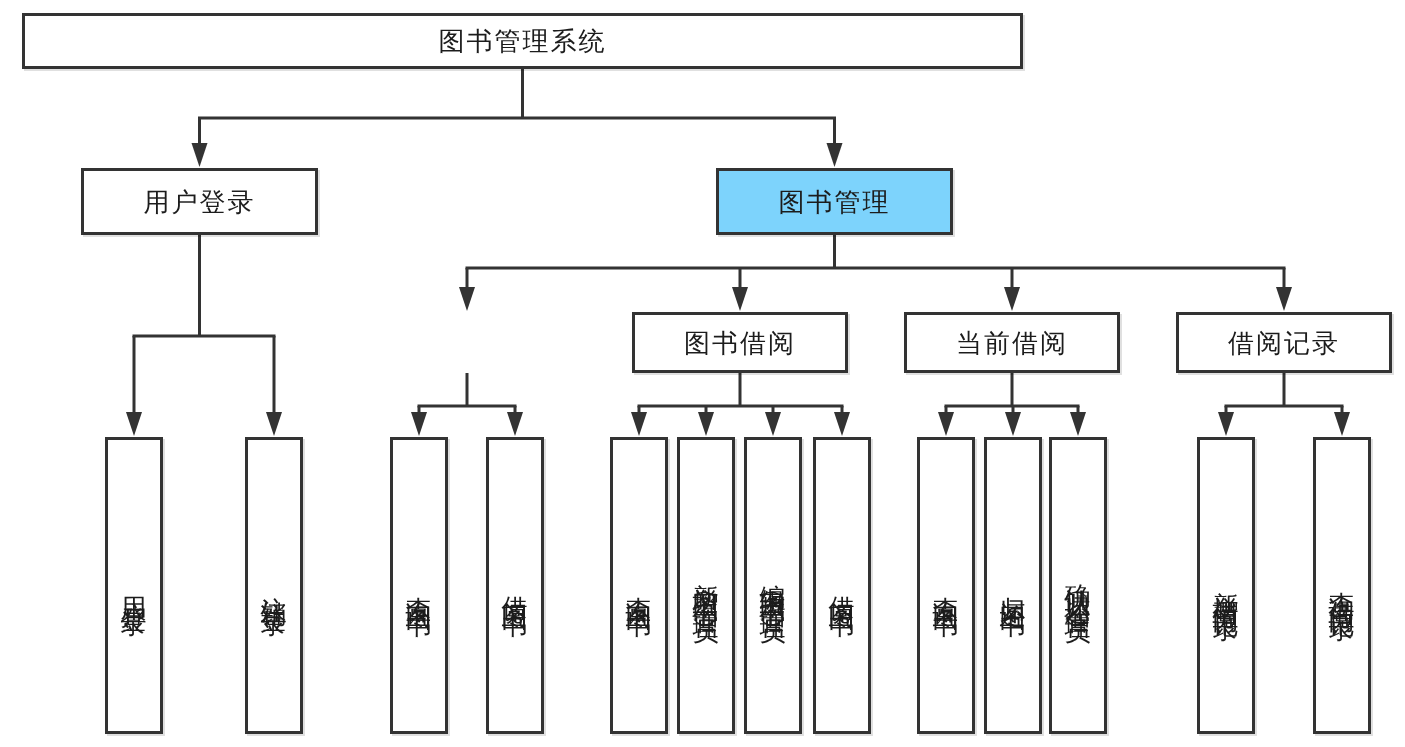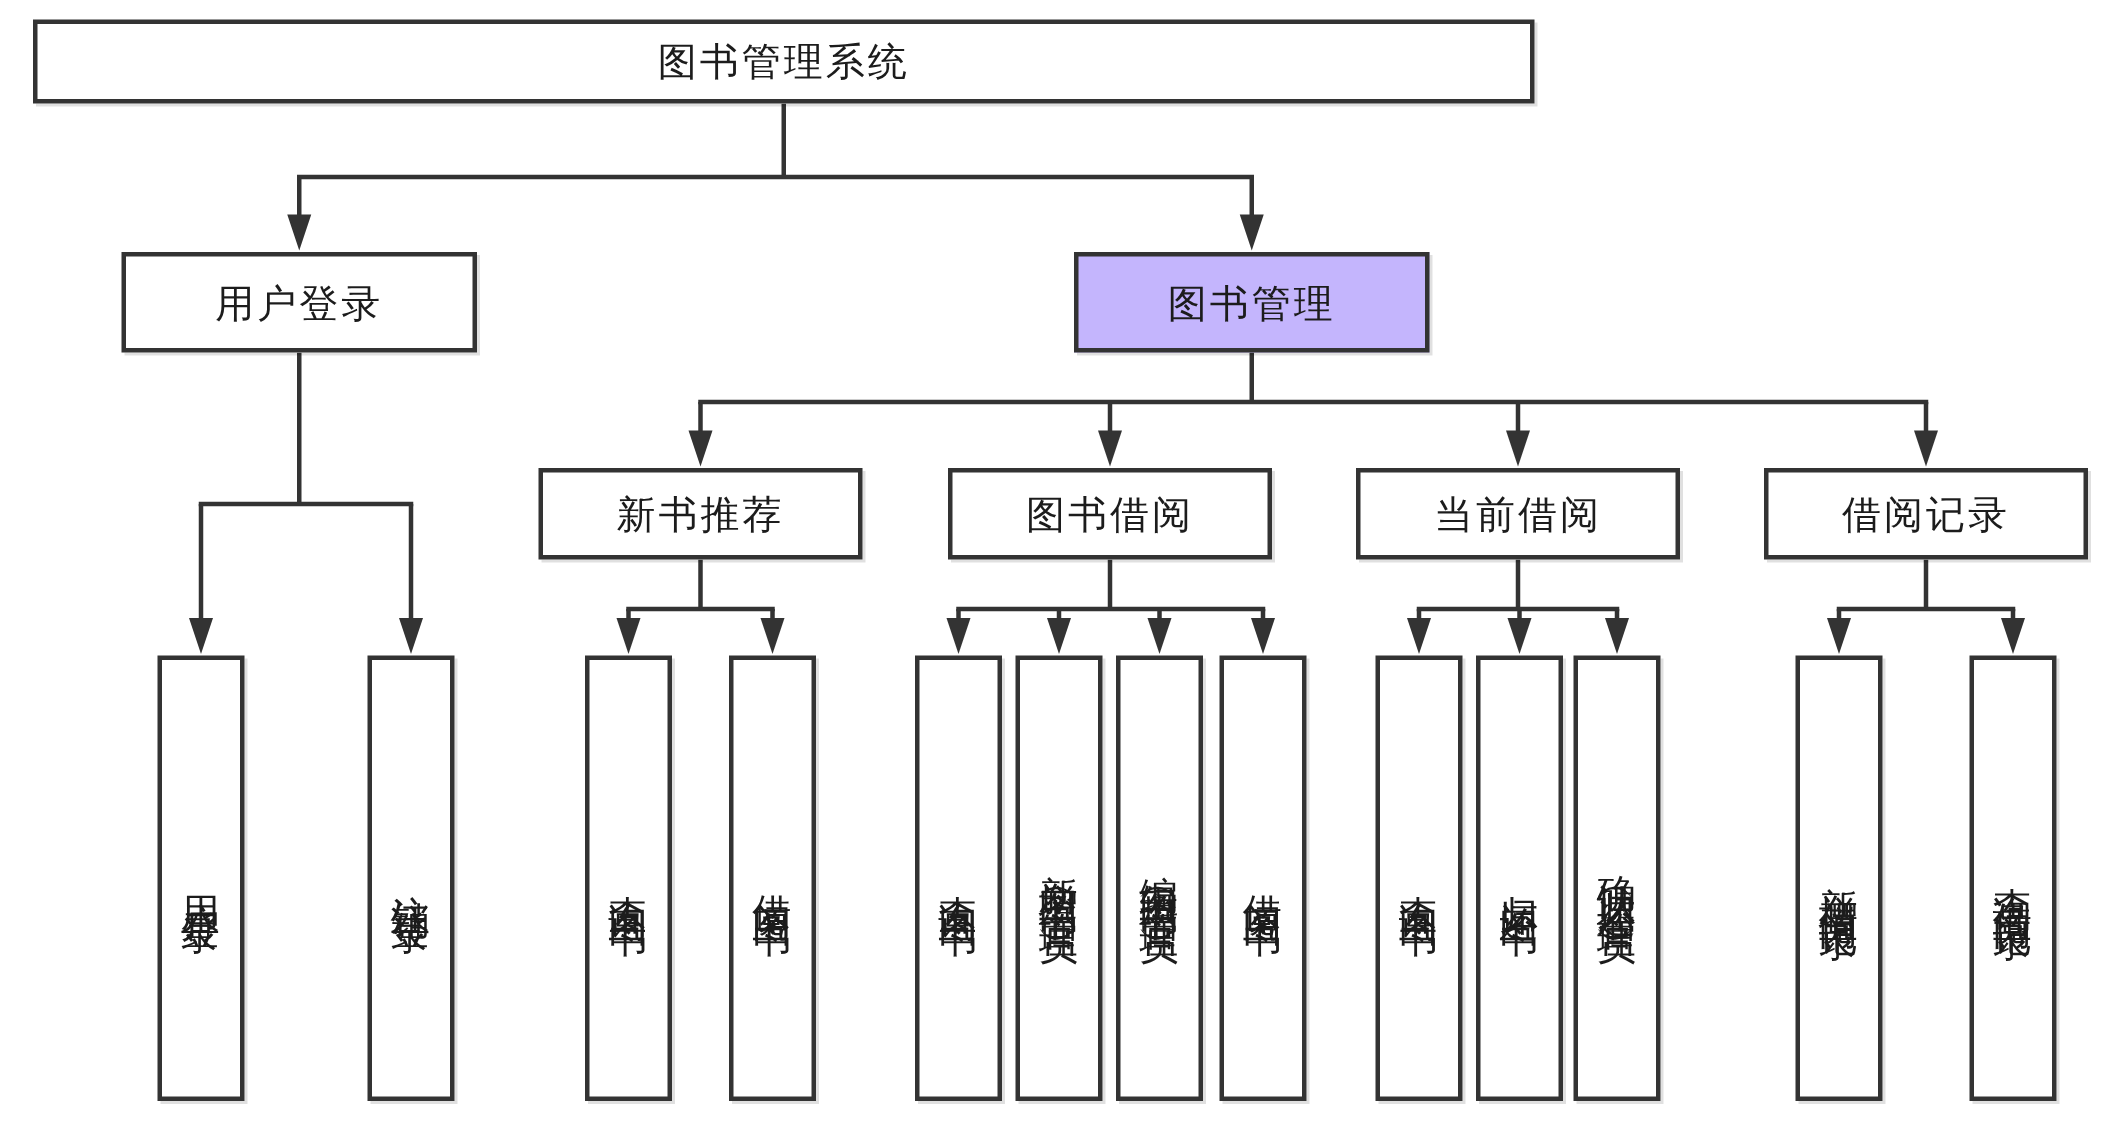--- a/index.html
+++ b/index.html
@@ -123,25 +123,22 @@
       <line x1="1342" y1="406" x2="1342" y2="421" stroke="#333333" stroke-width="3"></line>
       <polygon points="1334,412 1350,412 1342,436" fill="#333333"></polygon>
     </svg>
   <div id="nodes">
       <div class="node horizontal" style="left: 22px; top: 13px; width: 1001px; height: 56px; border-color: rgb(51, 51, 51); background: rgb(255, 255, 255);">
         <span class="node-label" style="color: rgb(28, 28, 28);">图书管理系统</span>
       </div>
       <div class="node horizontal" style="left: 81px; top: 168px; width: 237px; height: 67px; border-color: rgb(51, 51, 51); background: rgb(255, 255, 255);">
         <span class="node-label" style="color: rgb(28, 28, 28);">用户登录</span>
       </div>
-      <div class="node horizontal" style="left: 716px; top: 168px; width: 237px; height: 67px; border-color: rgb(51, 51, 51); background: #c4b5fd;">
+      <div class="node horizontal" style="left: 716px; top: 168px; width: 237px; height: 67px; border-color: rgb(51, 51, 51); background: #7dd3fc;">
         <span class="node-label" style="color: rgb(28, 28, 28);">图书管理</span>
-      </div>
-      <div class="node horizontal" style="left: 359px; top: 312px; width: 216px; height: 61px; border-color: rgb(51, 51, 51); background: rgb(255, 255, 255);">
-        <span class="node-label" style="color: rgb(28, 28, 28);">新书推荐</span>
       </div>
       <div class="node horizontal" style="left: 904px; top: 312px; width: 216px; height: 61px; border-color: rgb(51, 51, 51); background: rgb(255, 255, 255);">
         <span class="node-label" style="color: rgb(28, 28, 28);">当前借阅</span>
       </div>
       <div class="node horizontal" style="left: 632px; top: 312px; width: 216px; height: 61px; border-color: rgb(51, 51, 51); background: rgb(255, 255, 255);">
         <span class="node-label" style="color: rgb(28, 28, 28);">图书借阅</span>
       </div>
       <div class="node horizontal" style="left: 1176px; top: 312px; width: 216px; height: 61px; border-color: rgb(51, 51, 51); background: rgb(255, 255, 255); text-align: center;">
         <span class="node-label" style="color: rgb(28, 28, 28);">借阅记录</span>
       </div>

